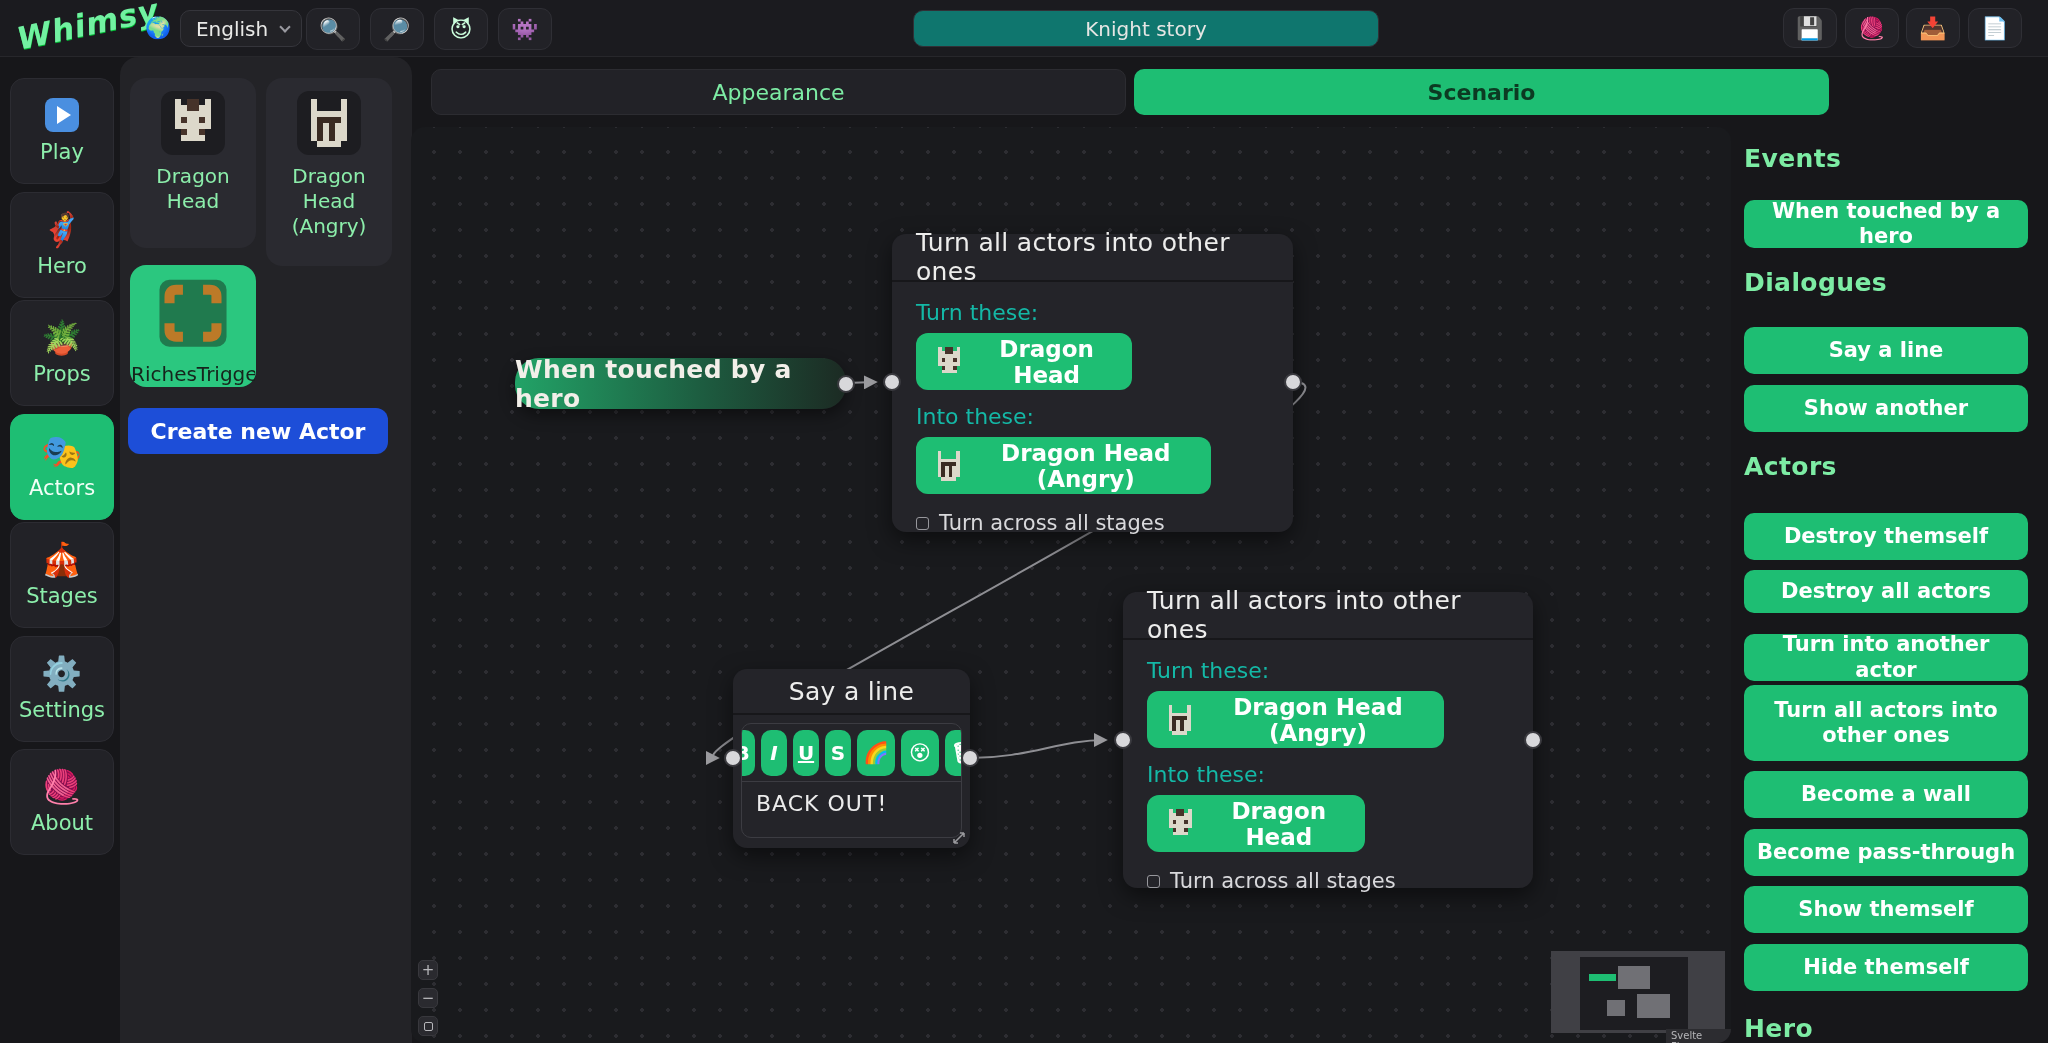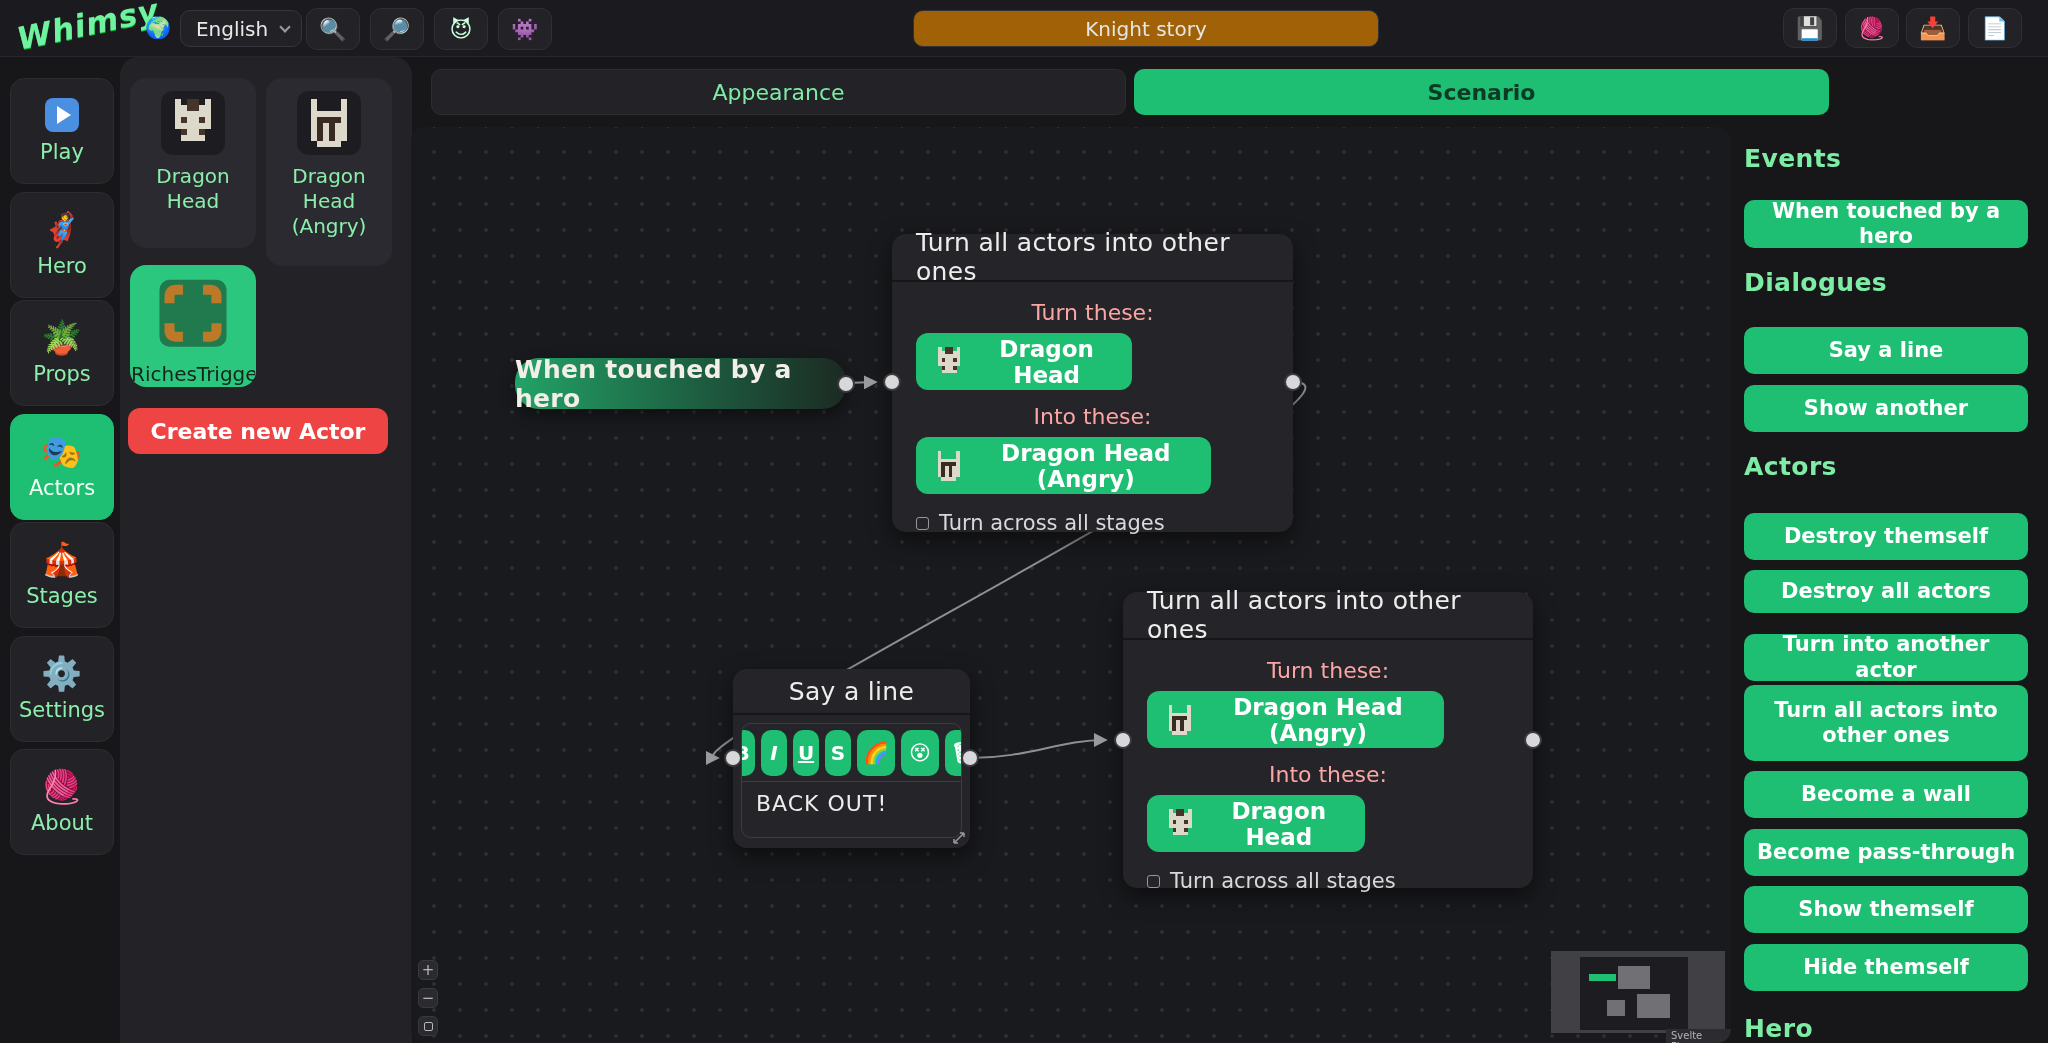--- a/index.html
+++ b/index.html
@@ -7,54 +7,54 @@
   #root{position:relative;width:2048px;height:1043px;background:#17171a;overflow:hidden;}
 
   
   .topbar{position:absolute;left:0;top:0;width:2048px;height:57px;background:#1b1b1f;border-bottom:1px solid #27272b;}
   .logo{position:absolute;left:16px;top:6px;font-size:31px;font-weight:700;font-style:italic;color:#72f1a1;transform:rotate(-12deg);letter-spacing:1px;text-shadow:0 1px 0 #0b3;cursor:default;}
   .iconbtn{position:absolute;height:42px;width:54px;top:8px;background:#222227;border:1px solid #2f2f35;border-radius:11px;display:flex;align-items:center;justify-content:center;font-size:22px;color:#cfd;cursor:pointer;}
   .globebtn{position:absolute;left:142px;top:12px;width:32px;height:32px;display:flex;align-items:center;justify-content:center;font-size:21px;background:transparent;border:none;}
   .langsel{position:absolute;left:180px;top:10px;width:122px;height:37px;background:#222226;border:1px solid #35353b;border-radius:10px;color:#e9e9e7;font-size:20px;display:flex;align-items:center;padding:0 12px;gap:10px;cursor:pointer;}
   .langsel .txt{flex:1;text-align:center;}
   .chev{width:8px;height:8px;border-right:2px solid #9a9aa0;border-bottom:2px solid #9a9aa0;transform:rotate(45deg);margin-top:-4px;}
-  .titleinput{position:absolute;left:913px;top:10px;width:466px;height:37px;background:#a16207;border:1px solid #303036;border-radius:10px;color:#e6e6e4;font-size:20px;text-align:center;outline:none;}
+  .titleinput{position:absolute;left:913px;top:10px;width:466px;height:37px;background:#0f766e;border:1px solid #303036;border-radius:10px;color:#e6e6e4;font-size:20px;text-align:center;outline:none;}
 
   
   .navitem{position:absolute;left:10px;width:104px;height:106px;background:#222227;border:1px solid #2c2c32;border-radius:14px;display:flex;flex-direction:column;align-items:center;justify-content:center;gap:8px;cursor:pointer;}
   .navitem .glyph{font-size:33px;line-height:1;}
   .navitem .lbl{font-size:21px;color:#8ceeab;}
   .navitem.active{background:#1ebe73;border-color:#1ebe73;}
   .navitem.active .lbl{color:#f2fff7;}
   .play-ico{width:34px;height:34px;background:#4a8fe0;border-radius:8px;position:relative;}
   .play-ico:after{content:"";position:absolute;left:12px;top:8px;border-left:14px solid #fff;border-top:9px solid transparent;border-bottom:9px solid transparent;}
 
   
   .actorspanel{position:absolute;left:120px;top:57px;width:292px;height:986px;background:#232327;border-radius:18px 18px 0 0;}
   .actorcard{position:absolute;background:#2a2a30;border-radius:16px;display:flex;flex-direction:column;align-items:center;padding-top:13px;cursor:pointer;}
   .actorcard .iconbox{width:64px;height:64px;background:#1d1d21;border-radius:12px;display:flex;align-items:center;justify-content:center;}
   .actorcard .clabel{margin-top:9px;font-size:20px;line-height:1.25;color:#8ceeab;text-align:center;}
   .actorcard.selected{background:#2bc77f;}
   .actorcard.selected .clabel{color:#16241c;white-space:nowrap;overflow:hidden;max-width:124px;}
-  .createbtn{position:absolute;left:8px;top:351px;width:260px;height:46px;background:#ef4444;border:none;border-radius:12px;color:#fff;font-size:22px;font-weight:700;cursor:pointer;}
+  .createbtn{position:absolute;left:8px;top:351px;width:260px;height:46px;background:#1d4ed8;border:none;border-radius:12px;color:#fff;font-size:22px;font-weight:700;cursor:pointer;}
 
   
   .tab{position:absolute;top:69px;height:46px;width:695px;border-radius:10px;display:flex;align-items:center;justify-content:center;font-size:22px;cursor:pointer;}
   .tab.inactive{left:431px;background:#222227;color:#7deca4;border:1px solid #2c2c31;}
   .tab.active{left:1134px;background:#1ebe73;color:#0c3a22;font-weight:700;}
 
   
   .canvas{position:absolute;left:411px;top:127px;width:1320px;height:916px;background:#191a1d;border-radius:14px;overflow:hidden;background-image:radial-gradient(circle,#2d2d32 1.6px,transparent 1.8px);background-size:26px 26px;background-position:10px 12px;}
   .edges{position:absolute;left:0;top:0;pointer-events:none;}
   .handle{position:absolute;width:18px;height:18px;border-radius:50%;background:#d8d8db;border:2px solid #3a3a3f;cursor:crosshair;}
 
   .node{position:absolute;background:#242429;border-radius:14px;box-shadow:0 8px 22px rgba(0,0,0,.5);}
   .nhead{height:48px;display:flex;align-items:center;padding:0 24px;font-size:25px;color:#ededec;border-bottom:2px solid #17171a;letter-spacing:.3px;}
   .nbody{padding:12px 24px 0 24px;}
-  .nlabel{font-size:22px;color:#fca5a5;margin:6px 0 8px 0;text-align:center;}
+  .nlabel{font-size:22px;color:#14b8a6;margin:6px 0 8px 0;}
   .actorbtn{height:57px;border-radius:12px;background:#1ebe73;display:flex;align-items:center;gap:15px;padding:0 18px;color:#fff;font-size:23px;font-weight:600;cursor:pointer;border:none;}
   .cbrow{display:flex;align-items:center;gap:10px;margin-top:17px;cursor:pointer;}
   .cbx{width:13px;height:13px;border:1.5px solid #97979c;border-radius:3px;background:transparent;}
   .cblabel{font-size:21px;color:#d9d9dc;}
 
   .eventnode{position:absolute;left:104px;top:231px;width:331px;height:51px;border-radius:24px;background:linear-gradient(90deg,#22a367 0%,#1d5e41 55%,#1c2a23 100%);display:flex;align-items:center;justify-content:center;color:#f2efe9;font-size:25px;font-weight:600;letter-spacing:.3px;box-shadow:0 6px 16px rgba(0,0,0,.45);cursor:grab;}
 
   .saynode{left:322px;top:542px;width:237px;height:179px;}
   .saynode .nhead{height:46px;justify-content:center;border-bottom:2px solid #17171a;}
   .sayinner{position:absolute;left:8px;top:54px;right:8px;bottom:10px;border:1.5px solid #3c3c42;border-radius:10px;overflow:hidden;}

